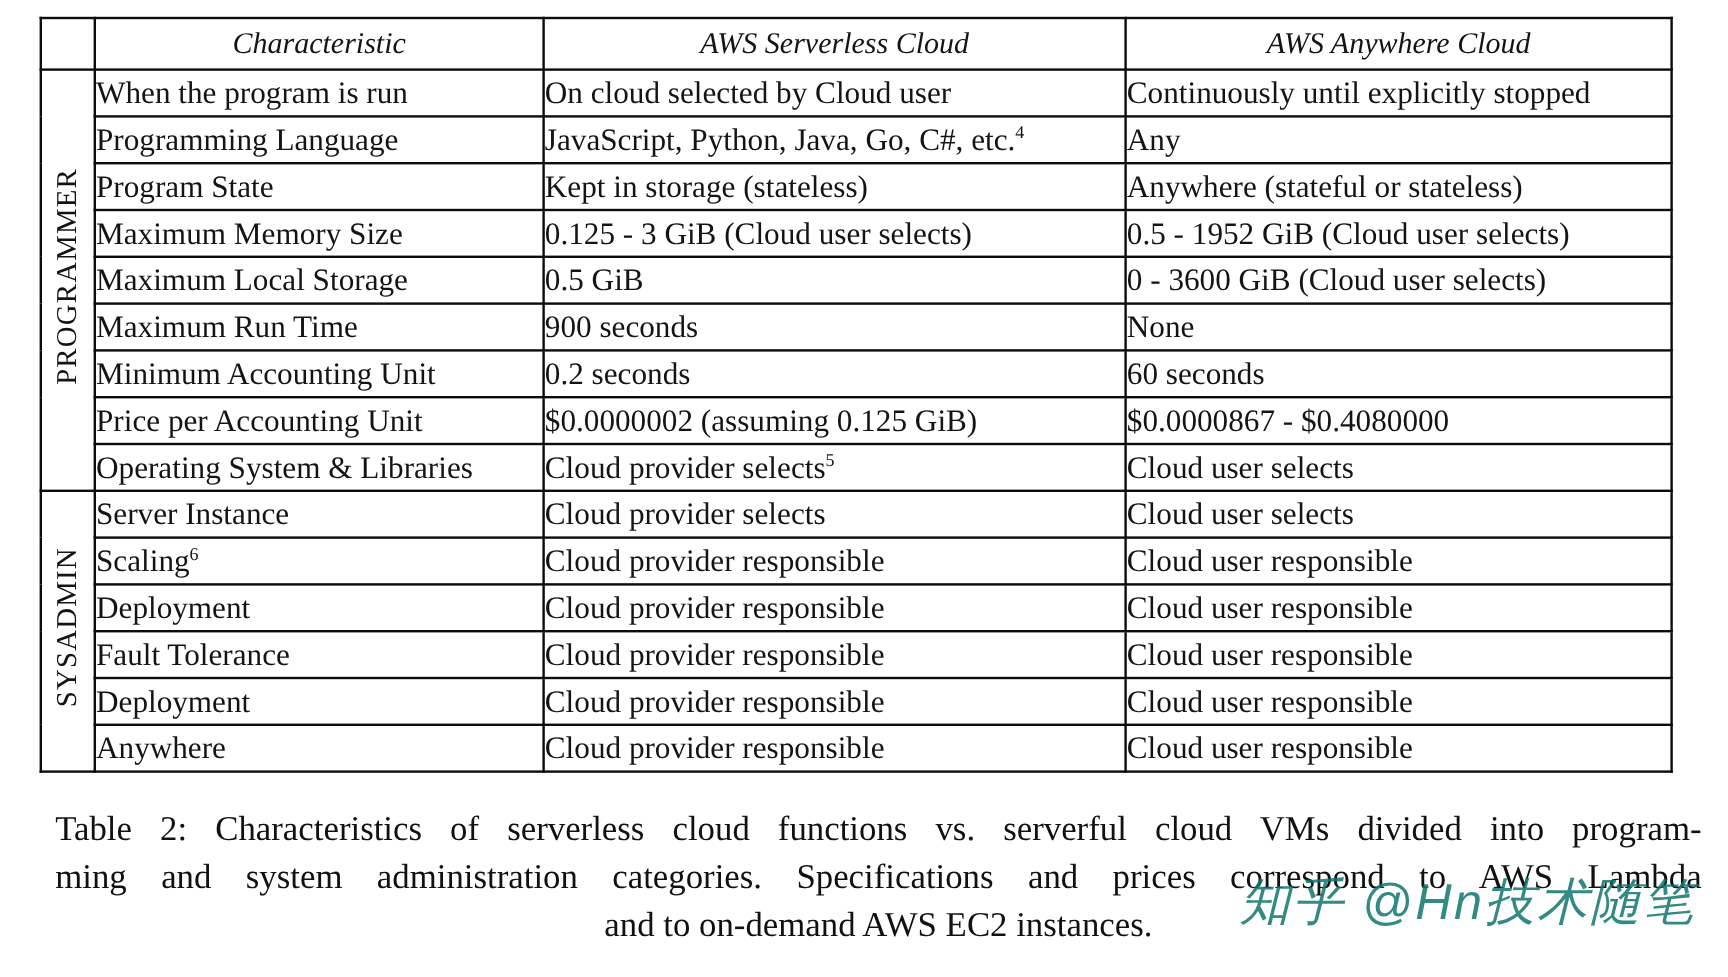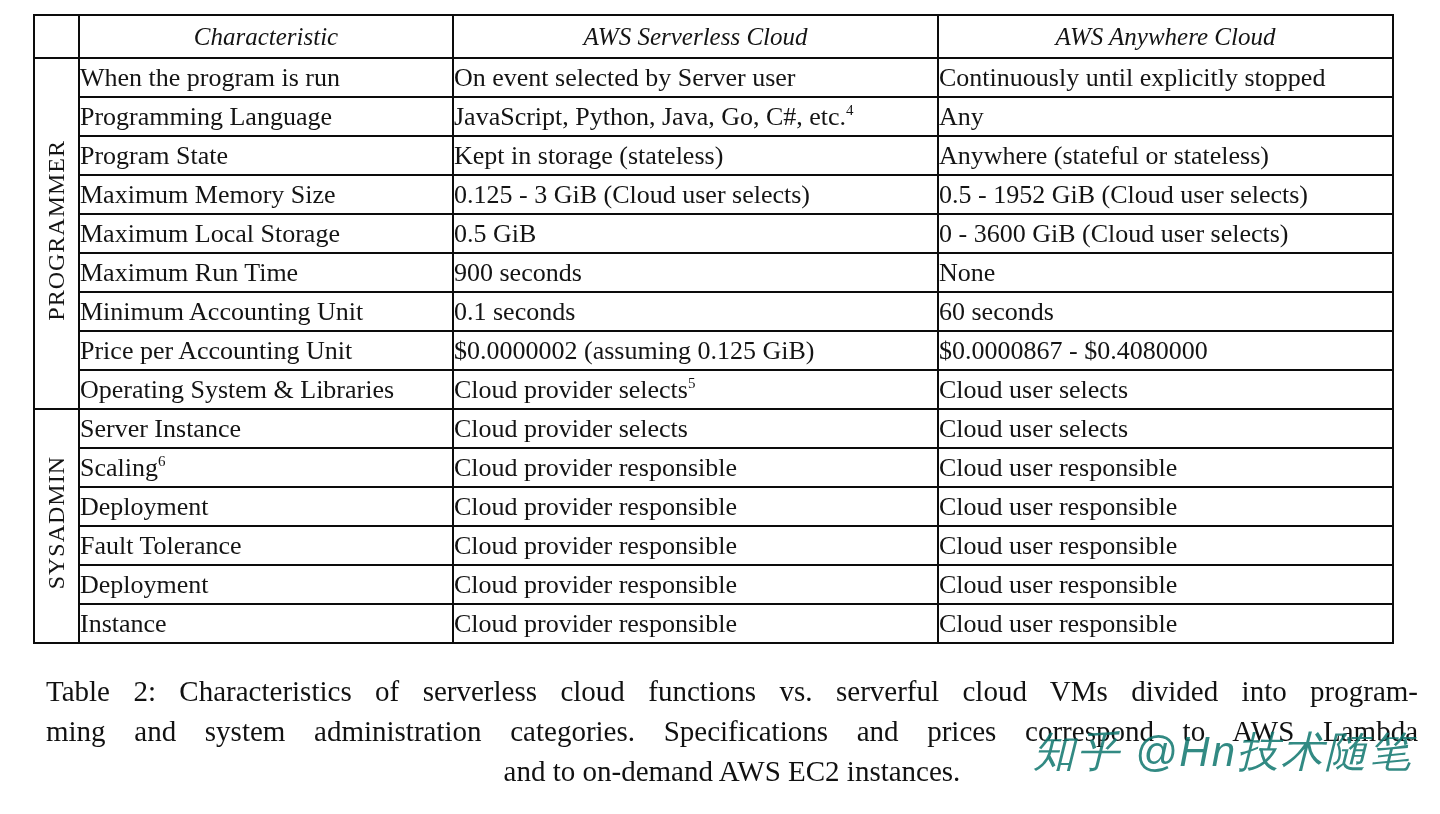--- a/index.html
+++ b/index.html
@@ -121,21 +121,21 @@
         <th>Characteristic</th>
         <th>AWS Serverless Cloud</th>
         <th>AWS Anywhere Cloud</th>
       </tr>
     </thead>
     <tbody id="table-body">
 
     <tr>
           <td class="cat-cell" rowspan="9"><span class="cat-label">PROGRAMMER</span></td>
           <td class="cell cell-characteristic"><span>When the program is run</span></td>
-          <td class="cell cell-serverless"><span>On event selected by Server user</span></td>
+          <td class="cell cell-serverless"><span>On cloud selected by Cloud user</span></td>
           <td class="cell cell-serverful"><span>Continuously until explicitly stopped</span></td>
         </tr>
         <tr>
           <td class="cell cell-characteristic"><span>Programming Language</span></td>
           <td class="cell cell-serverless"><span>JavaScript, Python, Java, Go, C#, etc.</span><sup class="fnmark">4</sup></td>
           <td class="cell cell-serverful"><span>Any</span></td>
         </tr>
         <tr>
           <td class="cell cell-characteristic"><span>Program State</span></td>
           <td class="cell cell-serverless"><span>Kept in storage (stateless)</span></td>
@@ -151,21 +151,21 @@
           <td class="cell cell-serverless"><span>0.5 GiB</span></td>
           <td class="cell cell-serverful"><span>0 - 3600 GiB (Cloud user selects)</span></td>
         </tr>
         <tr>
           <td class="cell cell-characteristic"><span>Maximum Run Time</span></td>
           <td class="cell cell-serverless"><span>900 seconds</span></td>
           <td class="cell cell-serverful"><span>None</span></td>
         </tr>
         <tr>
           <td class="cell cell-characteristic"><span>Minimum Accounting Unit</span></td>
-          <td class="cell cell-serverless"><span>0.1 seconds</span></td>
+          <td class="cell cell-serverless"><span>0.2 seconds</span></td>
           <td class="cell cell-serverful"><span>60 seconds</span></td>
         </tr>
         <tr>
           <td class="cell cell-characteristic"><span>Price per Accounting Unit</span></td>
           <td class="cell cell-serverless"><span>$0.0000002 (assuming 0.125 GiB)</span></td>
           <td class="cell cell-serverful"><span>$0.0000867 - $0.4080000</span></td>
         </tr>
         <tr>
           <td class="cell cell-characteristic"><span>Operating System &amp; Libraries</span></td>
           <td class="cell cell-serverless"><span>Cloud provider selects</span><sup class="fnmark">5</sup></td>
@@ -191,21 +191,21 @@
           <td class="cell cell-characteristic"><span>Fault Tolerance</span></td>
           <td class="cell cell-serverless"><span>Cloud provider responsible</span></td>
           <td class="cell cell-serverful"><span>Cloud user responsible</span></td>
         </tr>
         <tr>
           <td class="cell cell-characteristic"><span>Deployment</span></td>
           <td class="cell cell-serverless"><span>Cloud provider responsible</span></td>
           <td class="cell cell-serverful"><span>Cloud user responsible</span></td>
         </tr>
         <tr>
-          <td class="cell cell-characteristic"><span>Instance</span></td>
+          <td class="cell cell-characteristic"><span>Anywhere</span></td>
           <td class="cell cell-serverless"><span>Cloud provider responsible</span></td>
           <td class="cell cell-serverful"><span>Cloud user responsible</span></td>
         </tr>
       </tbody>
   </table>
 
   <div class="caption">
     <div class="cap-line justify">Table 2:  Characteristics of serverless cloud functions vs.  serverful cloud VMs divided into program-</div>
     <div class="cap-line justify">ming and system administration categories.  Specifications and prices correspond to AWS Lambda</div>
     <div class="cap-line">and to on-demand AWS EC2 instances.</div>

